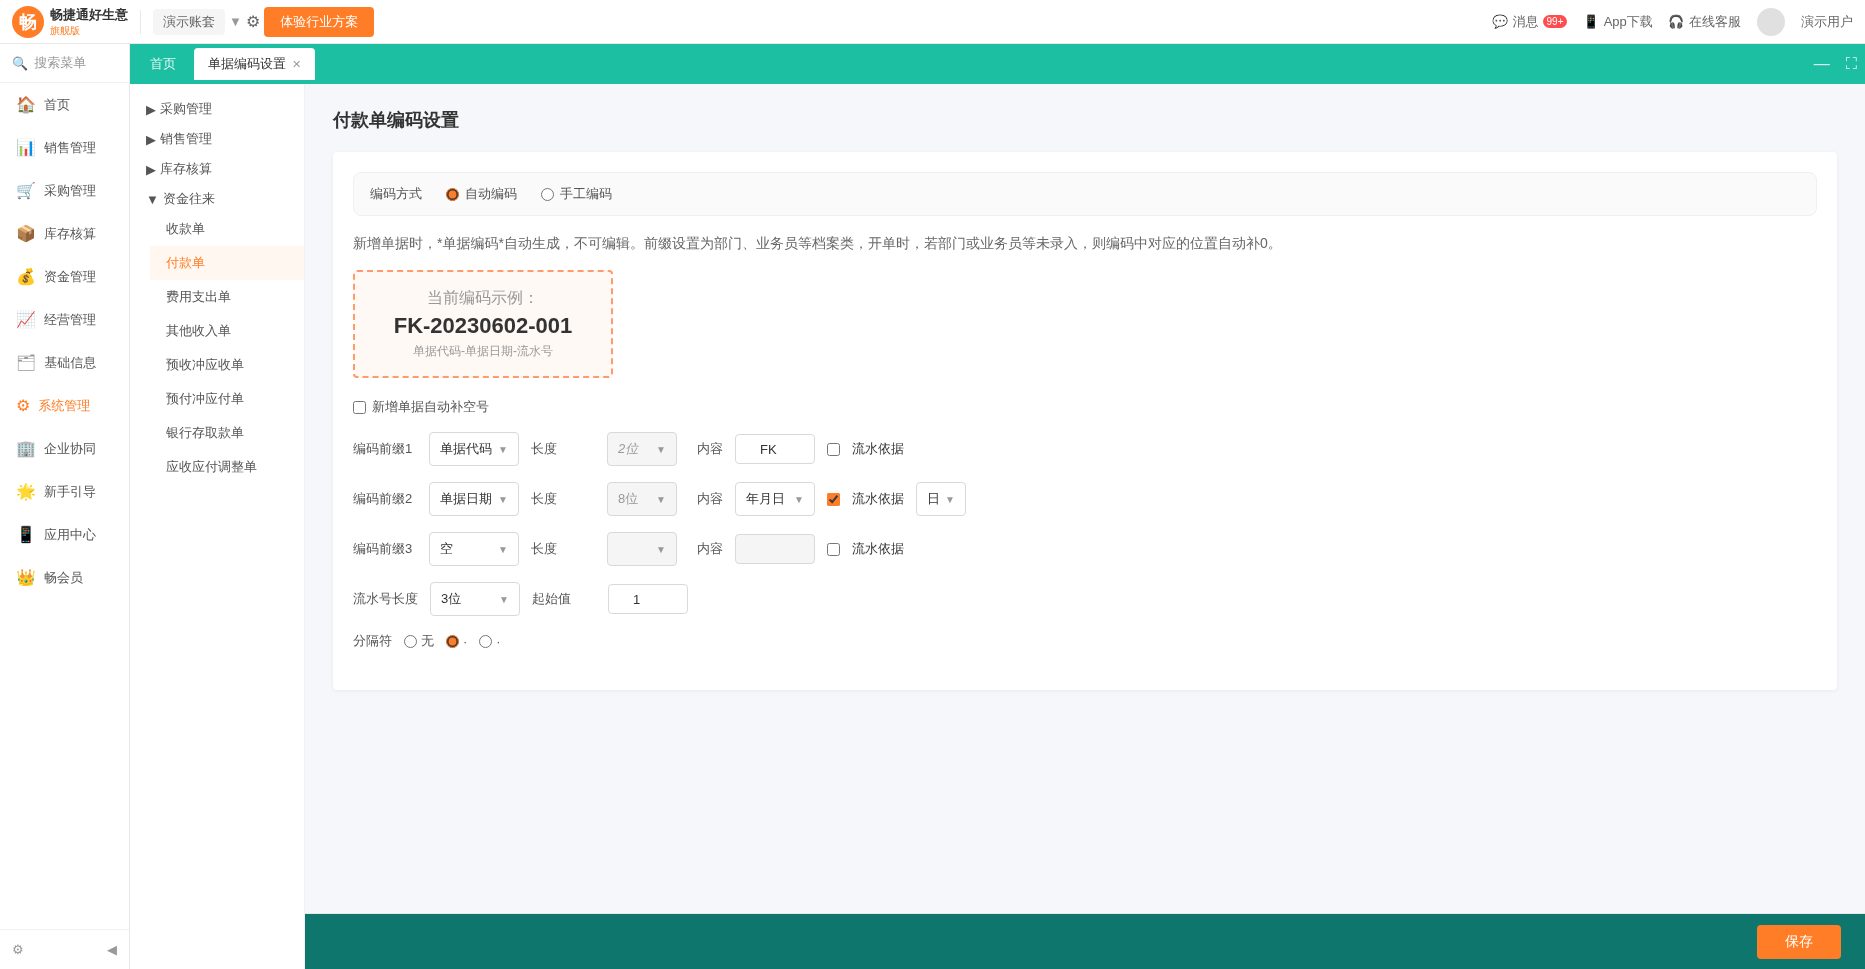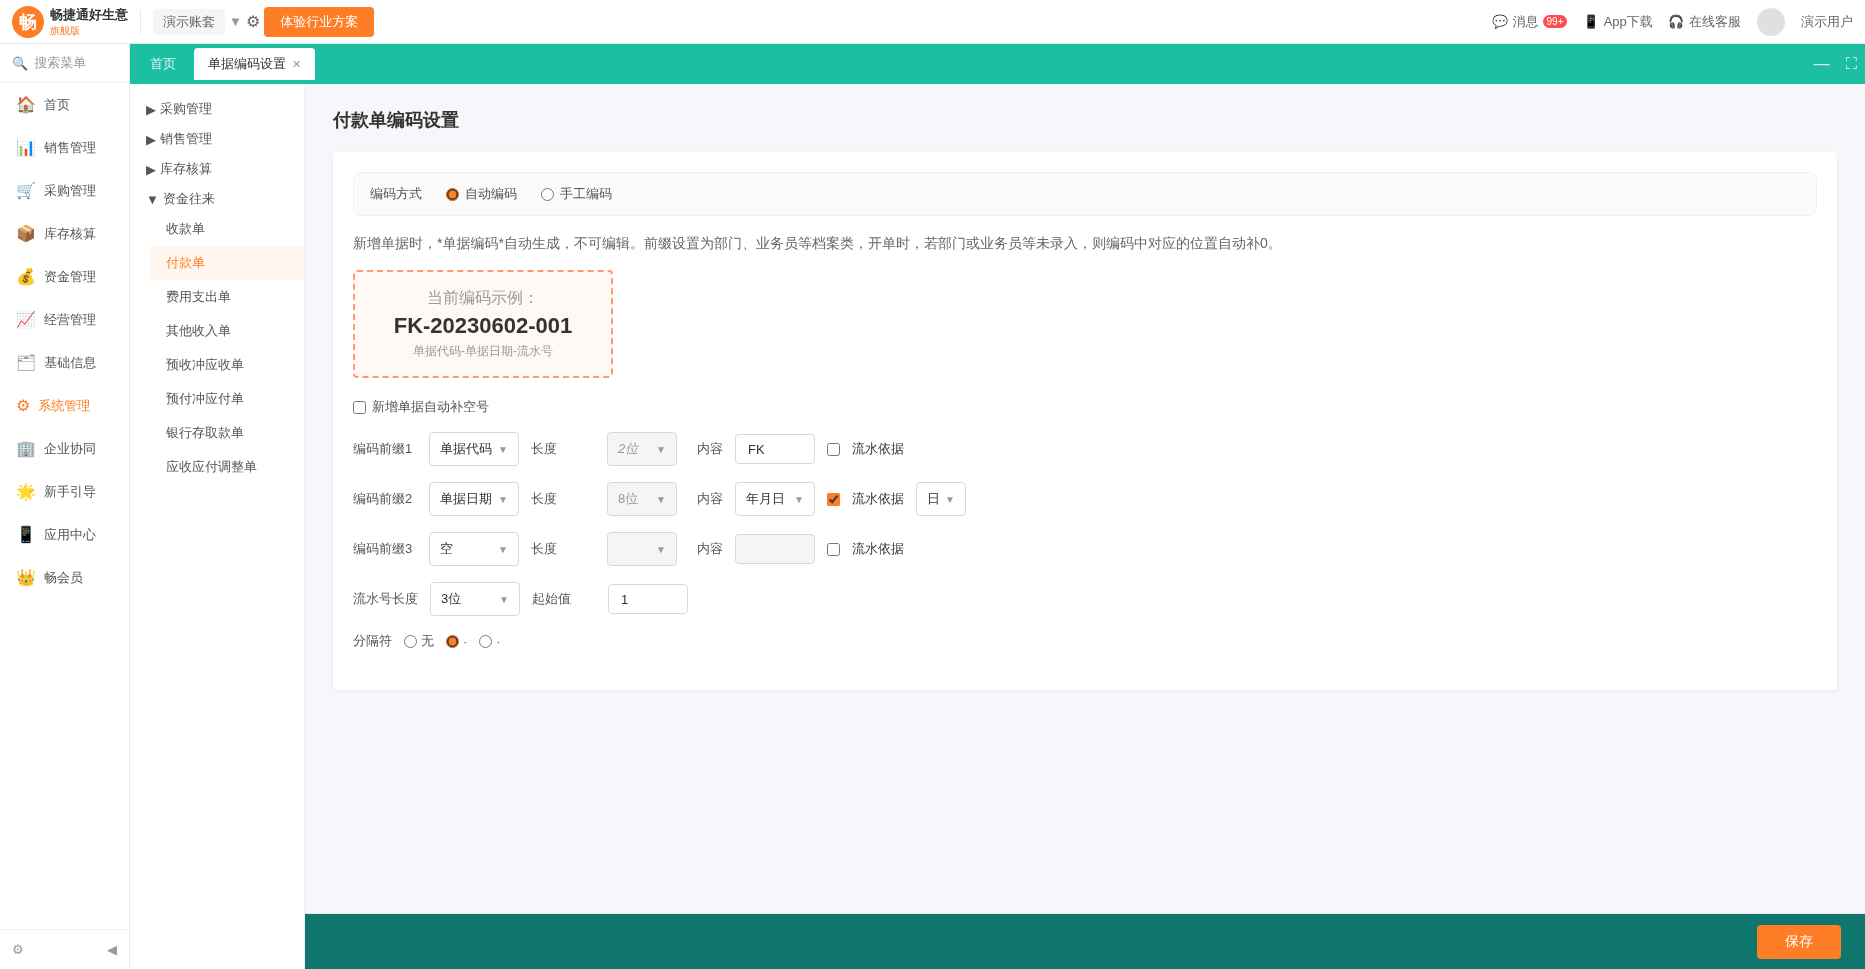--- a/index.html
+++ b/index.html
@@ -134,21 +134,21 @@
     }
     .form-label { font-size: 13px; color: #555; min-width: 64px; }
     .form-select {
       border: 1px solid #d9d9d9; border-radius: 4px; padding: 5px 10px;
       font-size: 13px; color: #333; background: #fff; cursor: pointer;
       display: flex; align-items: center; gap: 4px; min-width: 90px; justify-content: space-between;
       height: 34px;
     }
     .form-select-small { min-width: 70px; }
     .form-input {
-      border: 1px solid #d9d9d9; border-radius: 4px; padding: 5px 12px;
+      border: 1px solid #d9d9d9; border-radius: 4px; padding: 5px 24px;
       font-size: 13px; color: #333; background: #fff; height: 30px;
       min-width: 80px;
     }
     .form-input-disabled { background: #f5f5f5; color: #999; }
     .content-label { font-size: 13px; color: #555; margin-left: 8px; }
 
     
     .sep-row { display: flex; align-items: center; gap: 12px; margin-bottom: 20px; }
     .sep-label { font-size: 13px; color: #555; }
     .radio-group { display: flex; align-items: center; gap: 12px; }

